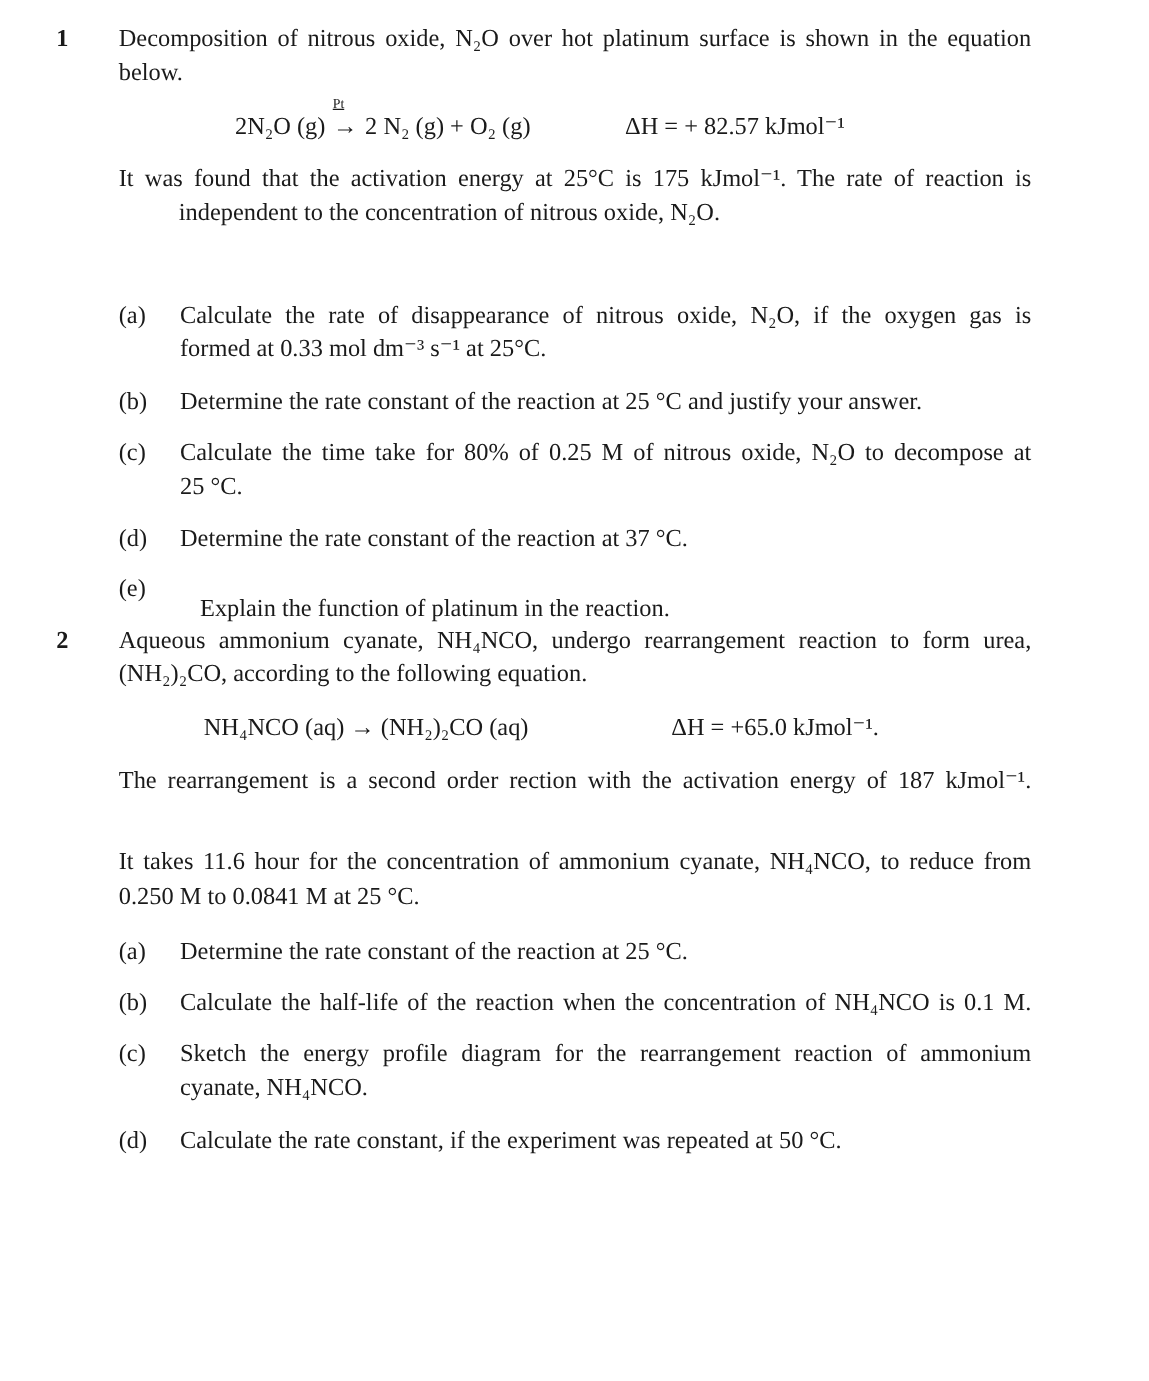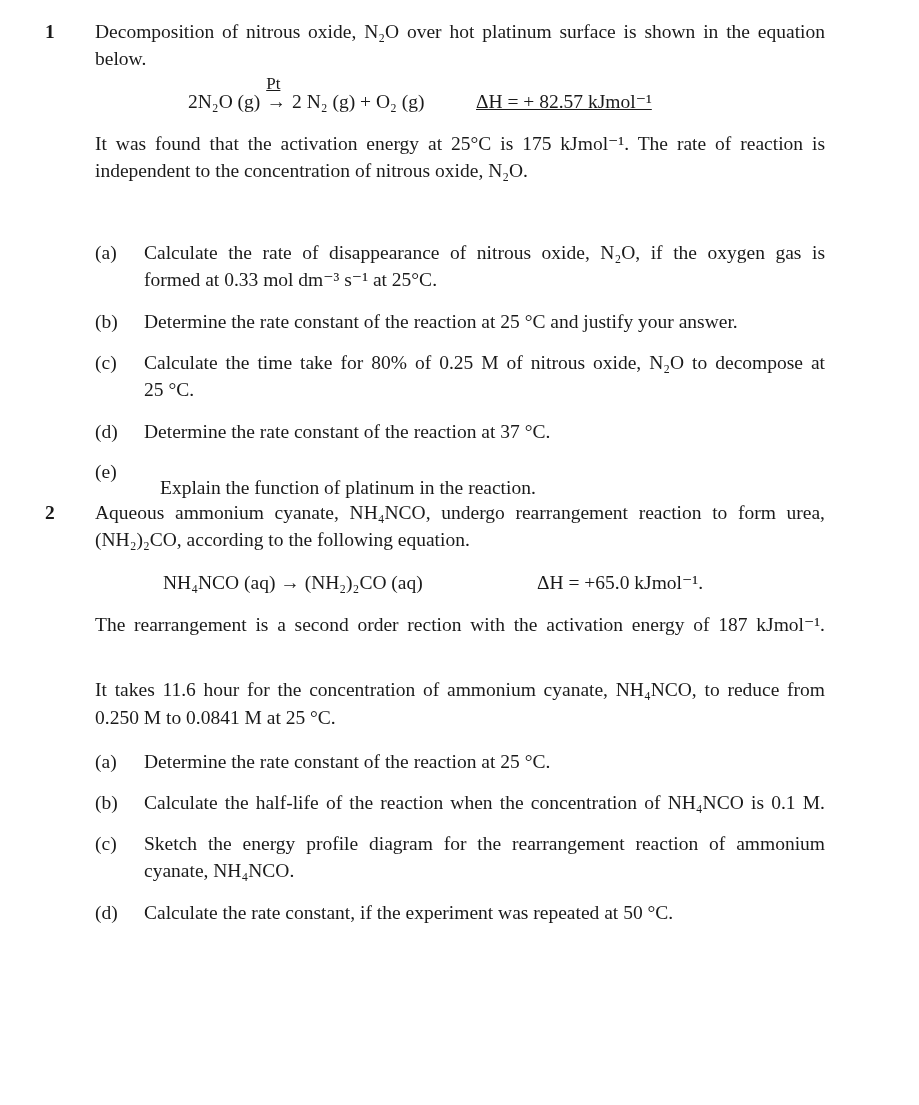--- a/index.html
+++ b/index.html
@@ -10,42 +10,42 @@
   }
   .qnum { position: absolute; left: 45px; font-weight: bold; }
   .para { position: absolute; left: 95px; width: 730px; text-align: justify; }
   .para.last-justify { text-align-last: justify; }
   .eq { position: absolute; white-space: nowrap; }
   .sub { position: absolute; left: 95px; width: 730px; }
   .sub .lbl { position: absolute; left: 0; top: 0; }
   .sub .txt { position: absolute; left: 49px; width: 681px; text-align: justify; }
   .sub .txt.j1 { text-align-last: justify; }
   .arrow-cat { display: inline-block; position: relative; width: 22px; text-align: center; }
-  .arrow-cat .cat { position: absolute; left: 1px; top: -18px; font-size: 17px; text-decoration: underline; text-decoration-thickness: 1px; }
+  .arrow-cat .cat { position: absolute; left: 1px; top: -18px; font-size: 11px; text-decoration: underline; text-decoration-thickness: 1px; }
 </style>
 </head>
 <body>
 
 <div>
   <div class="qnum" style="top:18px;">1</div>
   <div class="para last-justify" style="top:18px;">Decomposition of nitrous oxide, N₂O over hot platinum surface is shown in the equation</div>
   <div class="para" style="top:45px;">below.</div>
 
   <div class="eq" style="left:188px; top:88px;">
     <span>2N₂O (g)</span>
     <span class="arrow-cat">
       <span class="cat">Pt</span>
       <span>→</span>
     </span>
     <span>2 N₂ (g) + O₂ (g)</span>
   </div>
-  <div class="eq" style="left:476px; top:88px;text-decoration:underline;">ΔH = + 82.57 kJmol⁻¹</div>
+  <div class="eq" style="left:500px; top:88px;">ΔH = + 82.57 kJmol⁻¹</div>
 
   <div class="para last-justify" style="top:130px;">It was found that the activation energy at 25°C is 175 kJmol⁻¹. The rate of reaction is</div>
-  <div class="para" style="top:157px;">independent to the concentration of nitrous oxide, N₂O.</div>
+  <div class="para" style="top:157px;margin-left:48px;">independent to the concentration of nitrous oxide, N₂O.</div>
 
   <div class="sub" style="top:239px;">
     <span class="lbl">(a)</span>
     <div class="txt j1" style="top:0;">Calculate the rate of disappearance of nitrous oxide, N₂O, if the oxygen gas is</div>
     <div class="txt" style="top:27px;">formed at 0.33 mol dm⁻³ s⁻¹ at 25°C.</div>
   </div>
 
   <div class="sub" style="top:308px;">
     <span class="lbl">(b)</span>
     <div class="txt" style="top:0;">Determine the rate constant of the reaction at 25 °C and justify your answer.</div>

